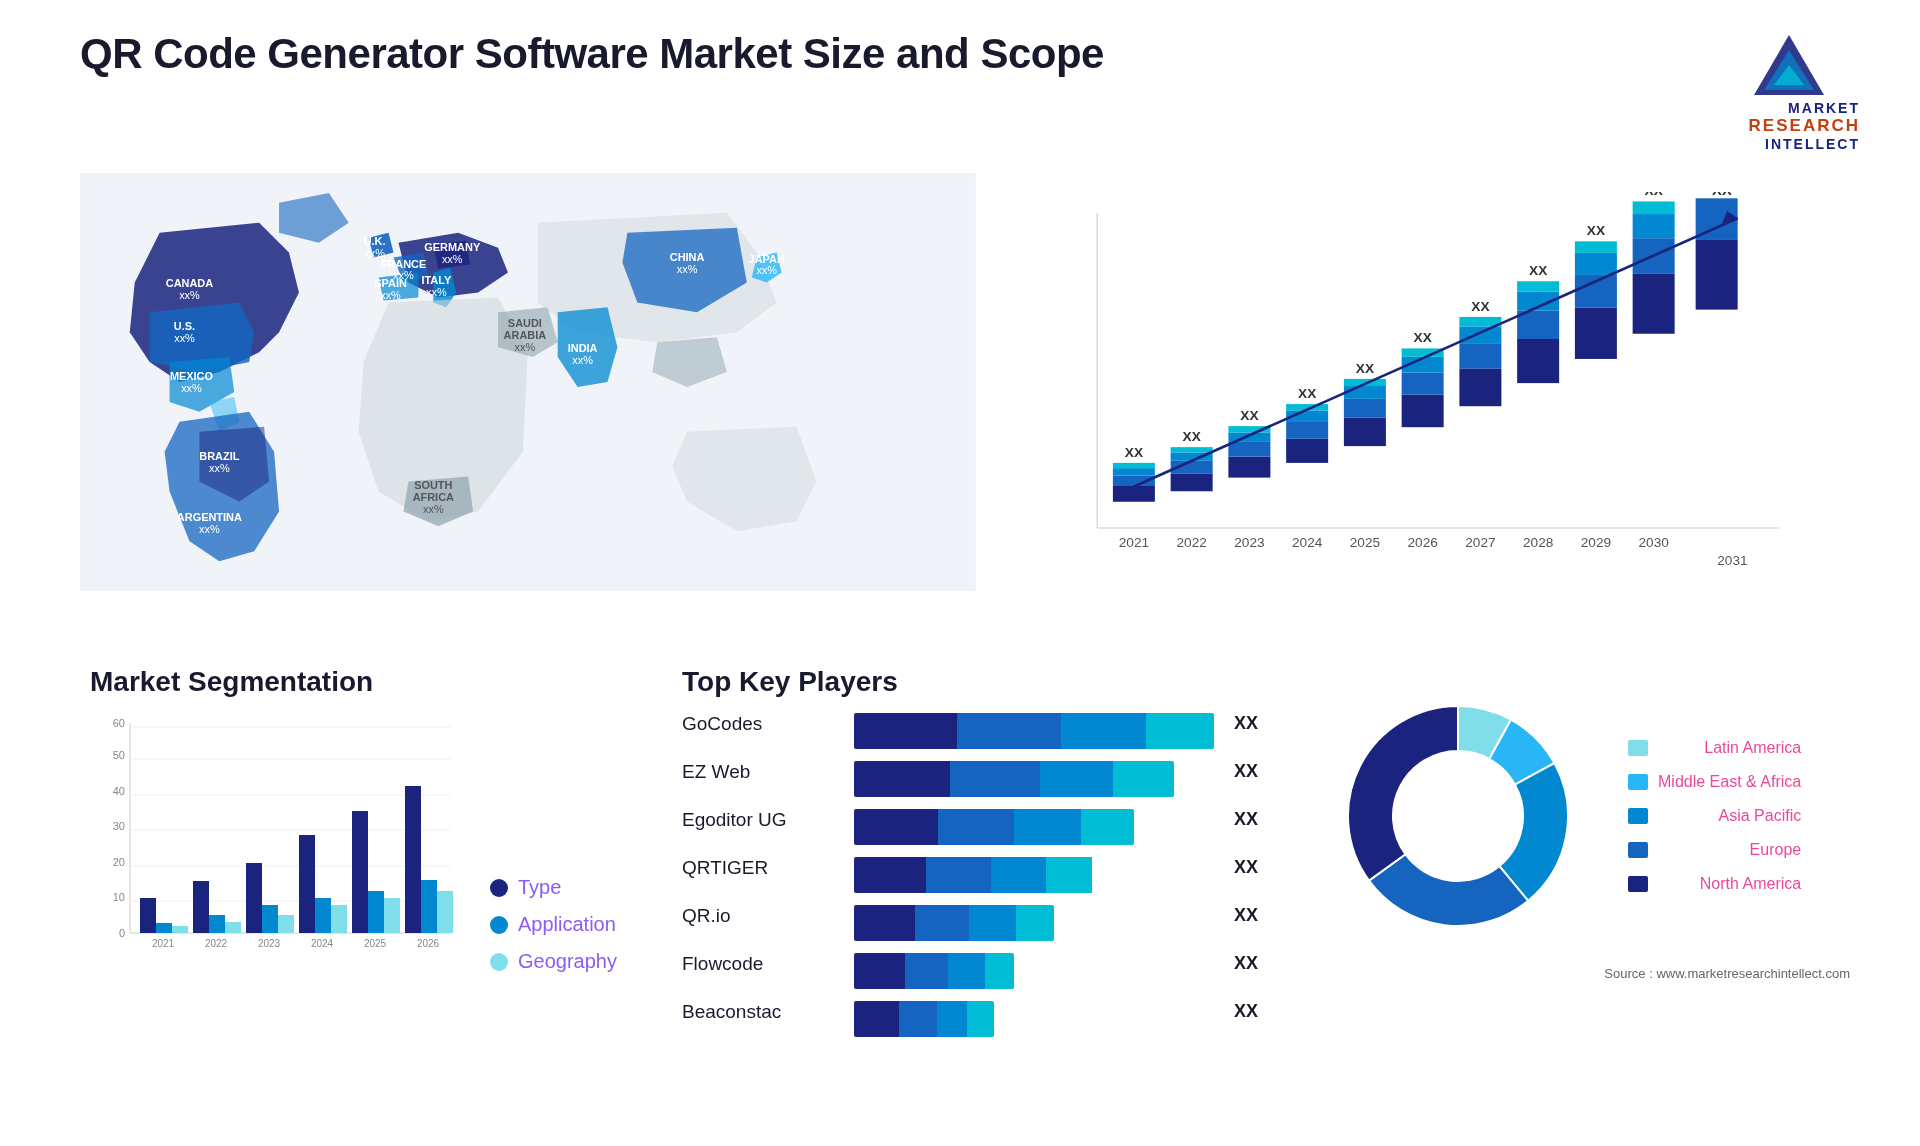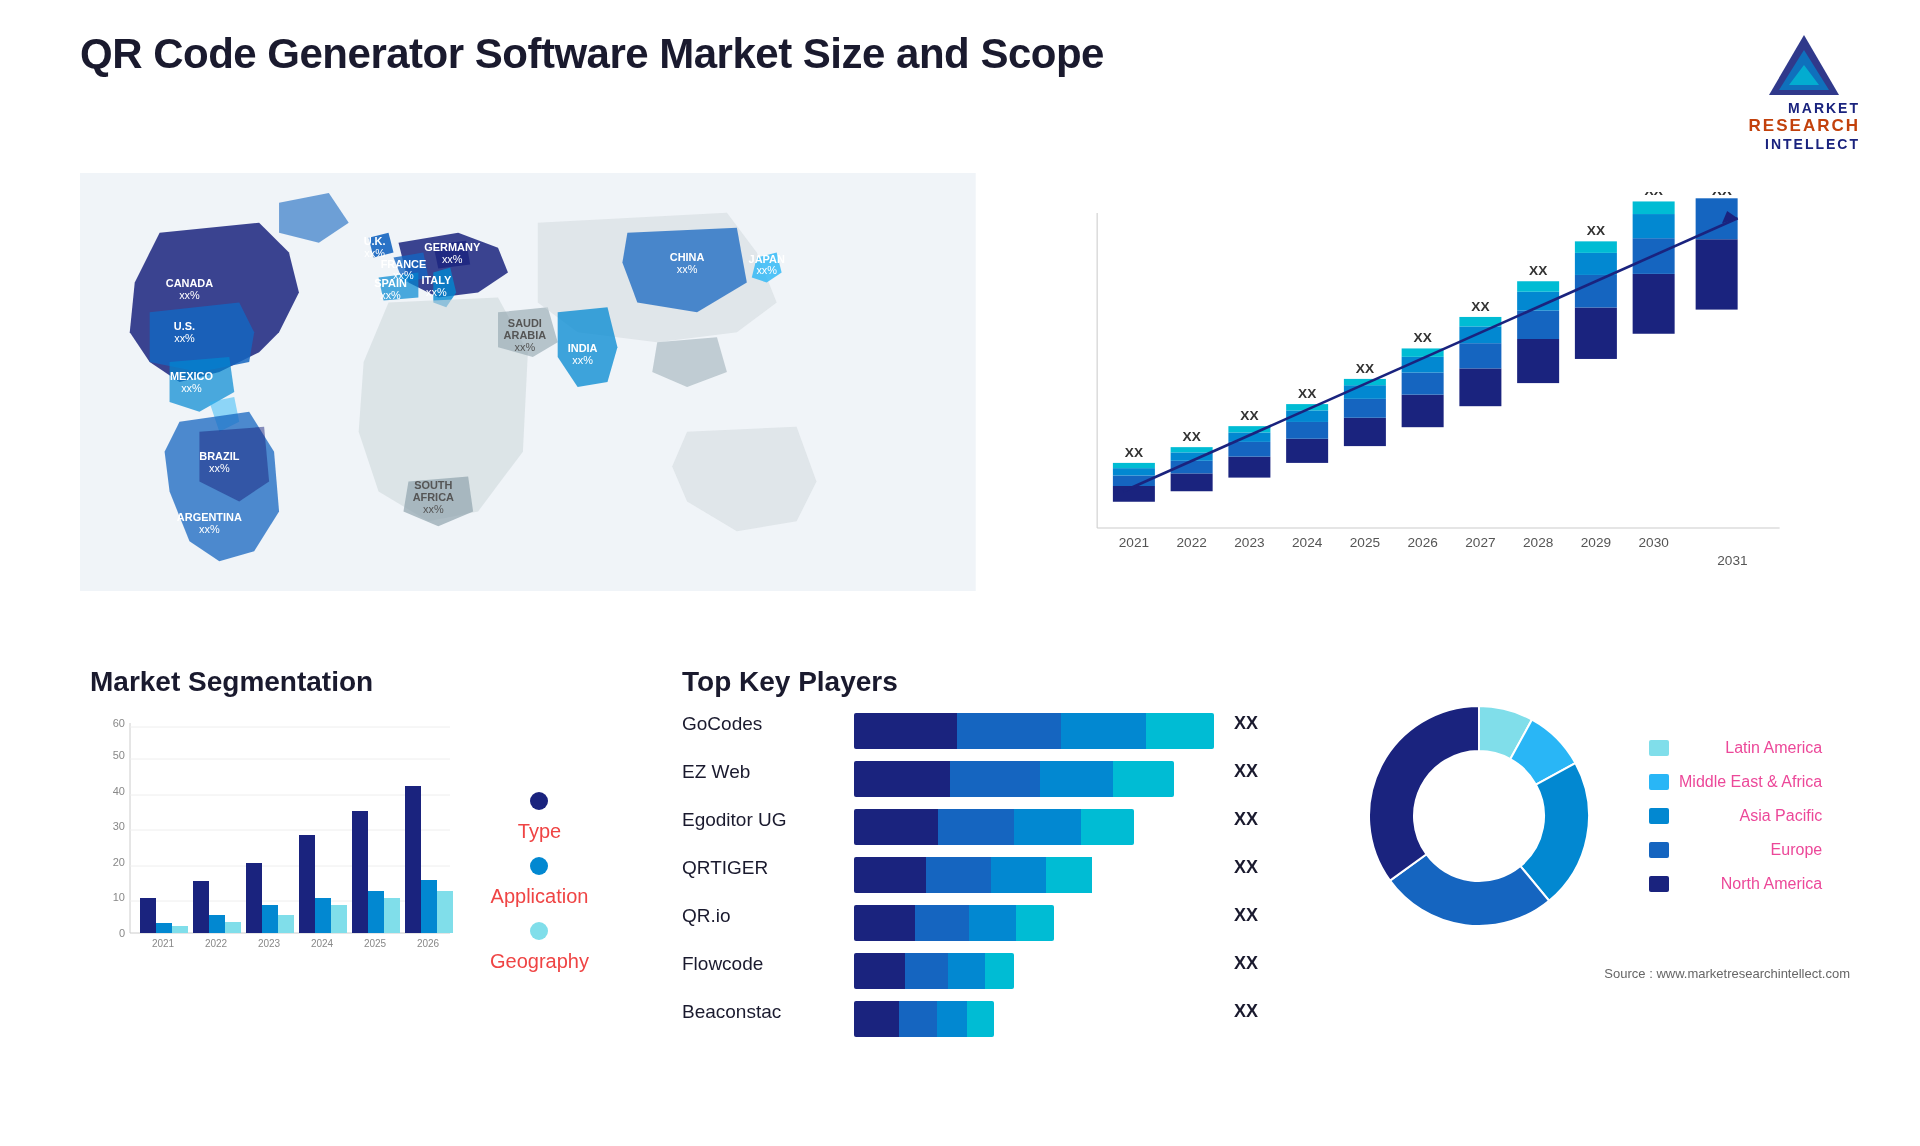--- a/index.html
+++ b/index.html
@@ -33,21 +33,21 @@
       letter-spacing: -0.5px;
     }
     .logo-area {
       display: flex;
       align-items: center;
       gap: 12px;
     }
     .logo-box {
       display: flex;
       flex-direction: column;
-      align-items: center;
+      align-items: flex-start;
     }
     .logo-icon {
       width: 80px;
       height: 70px;
     }
 
     
     .top-section {
       display: flex;
       gap: 40px;
@@ -65,21 +65,21 @@
     .bar-chart-section {
       flex: 1;
       padding: 20px 20px 10px 10px;
       position: relative;
       min-height: 420px;
     }
 
     
     .bottom-section {
       display: flex;
-      gap: 61px;
+      gap: 40px;
       margin-top: 10px;
     }
 
     
     .segmentation-section {
       flex: 1;
       padding: 10px;
     }
     .section-title {
       font-size: 28px;
@@ -97,23 +97,22 @@
       display: flex;
       flex-direction: column;
       gap: 14px;
       justify-content: center;
     }
     .legend-item {
       display: flex;
       align-items: center;
       gap: 10px;
       font-size: 20px;
-      color: #ef4444;
+      color: #8b5cf6;
       font-weight: 500;
-      flex-direction: column;
     }
     .legend-dot {
       width: 18px;
       height: 18px;
       border-radius: 50%;
       flex-shrink: 0;
     }
 
     
     .players-section {

